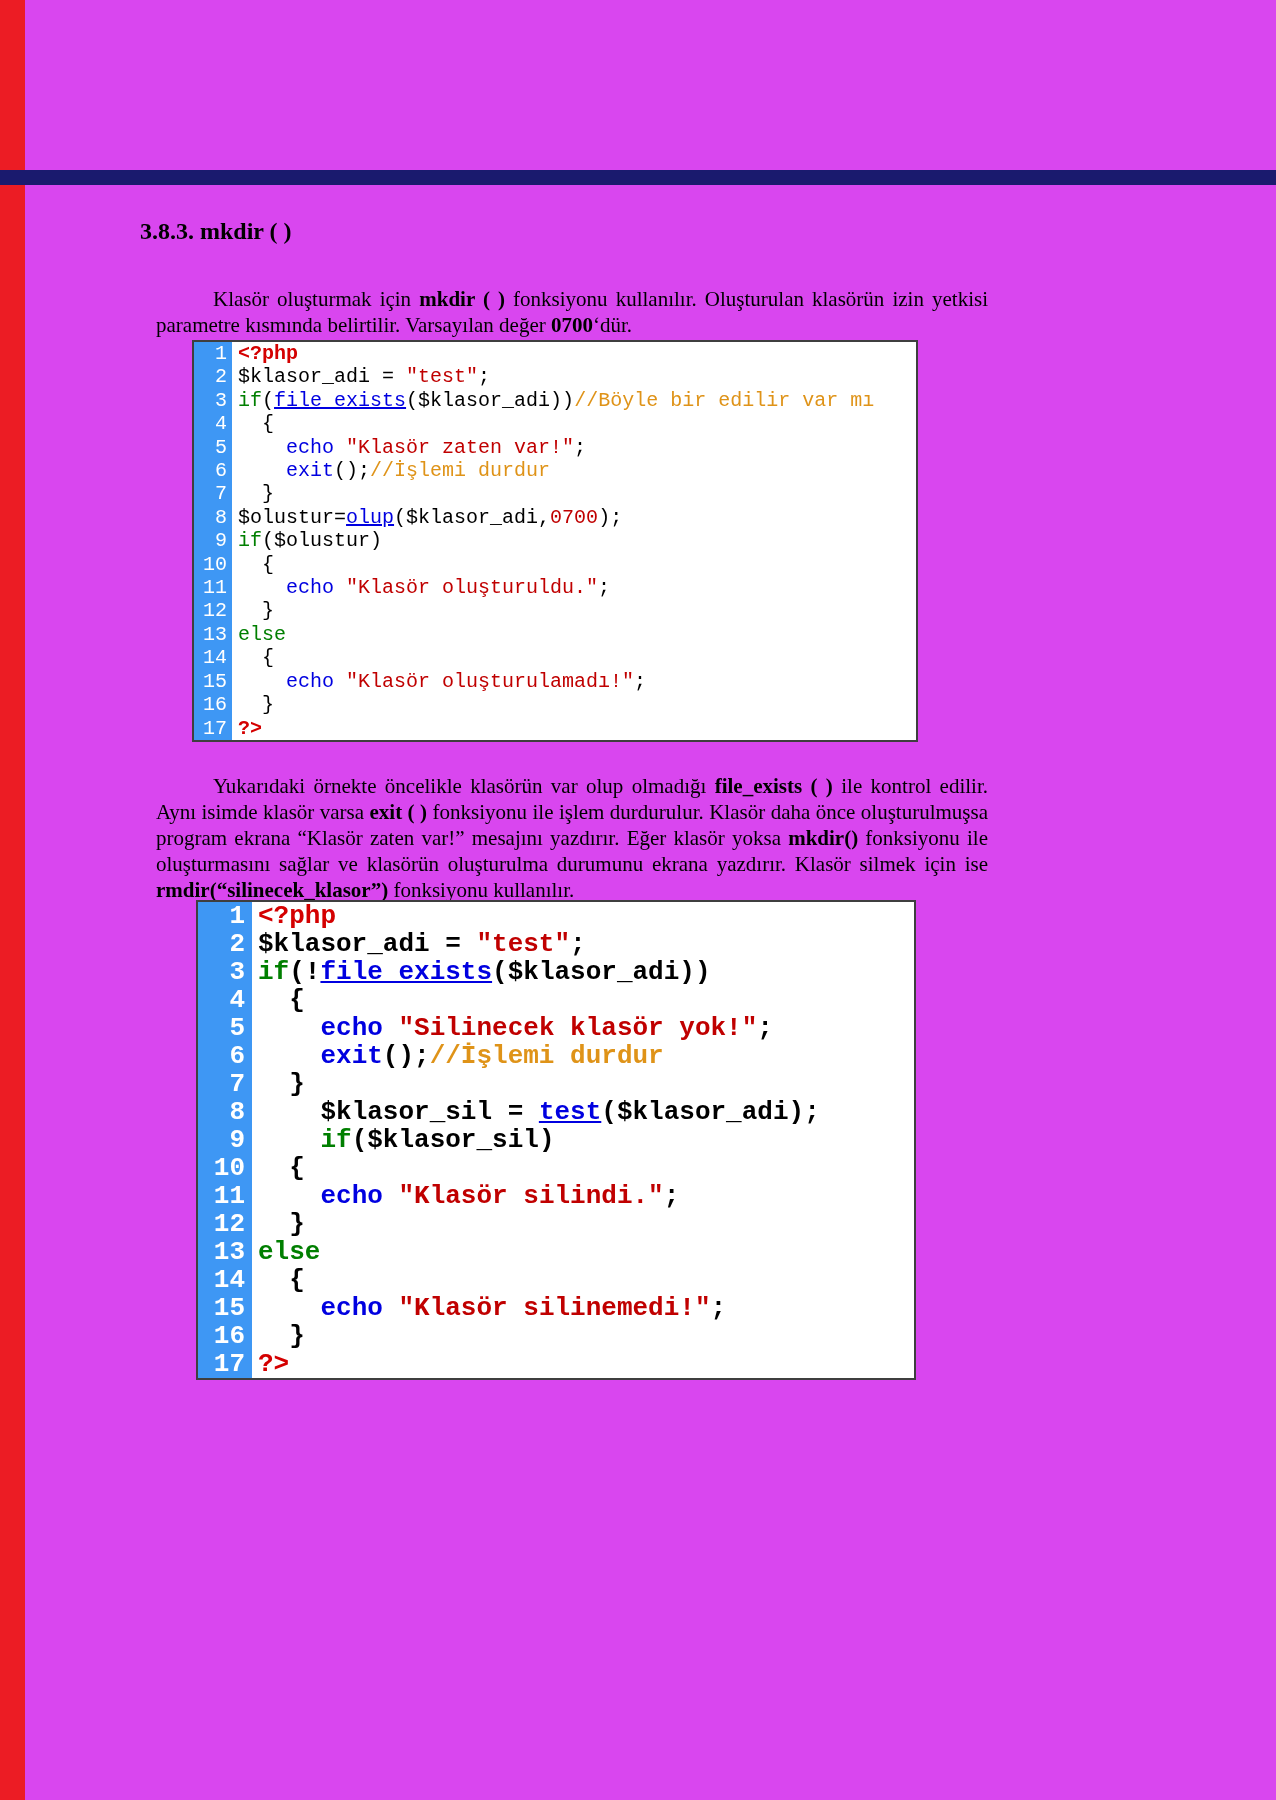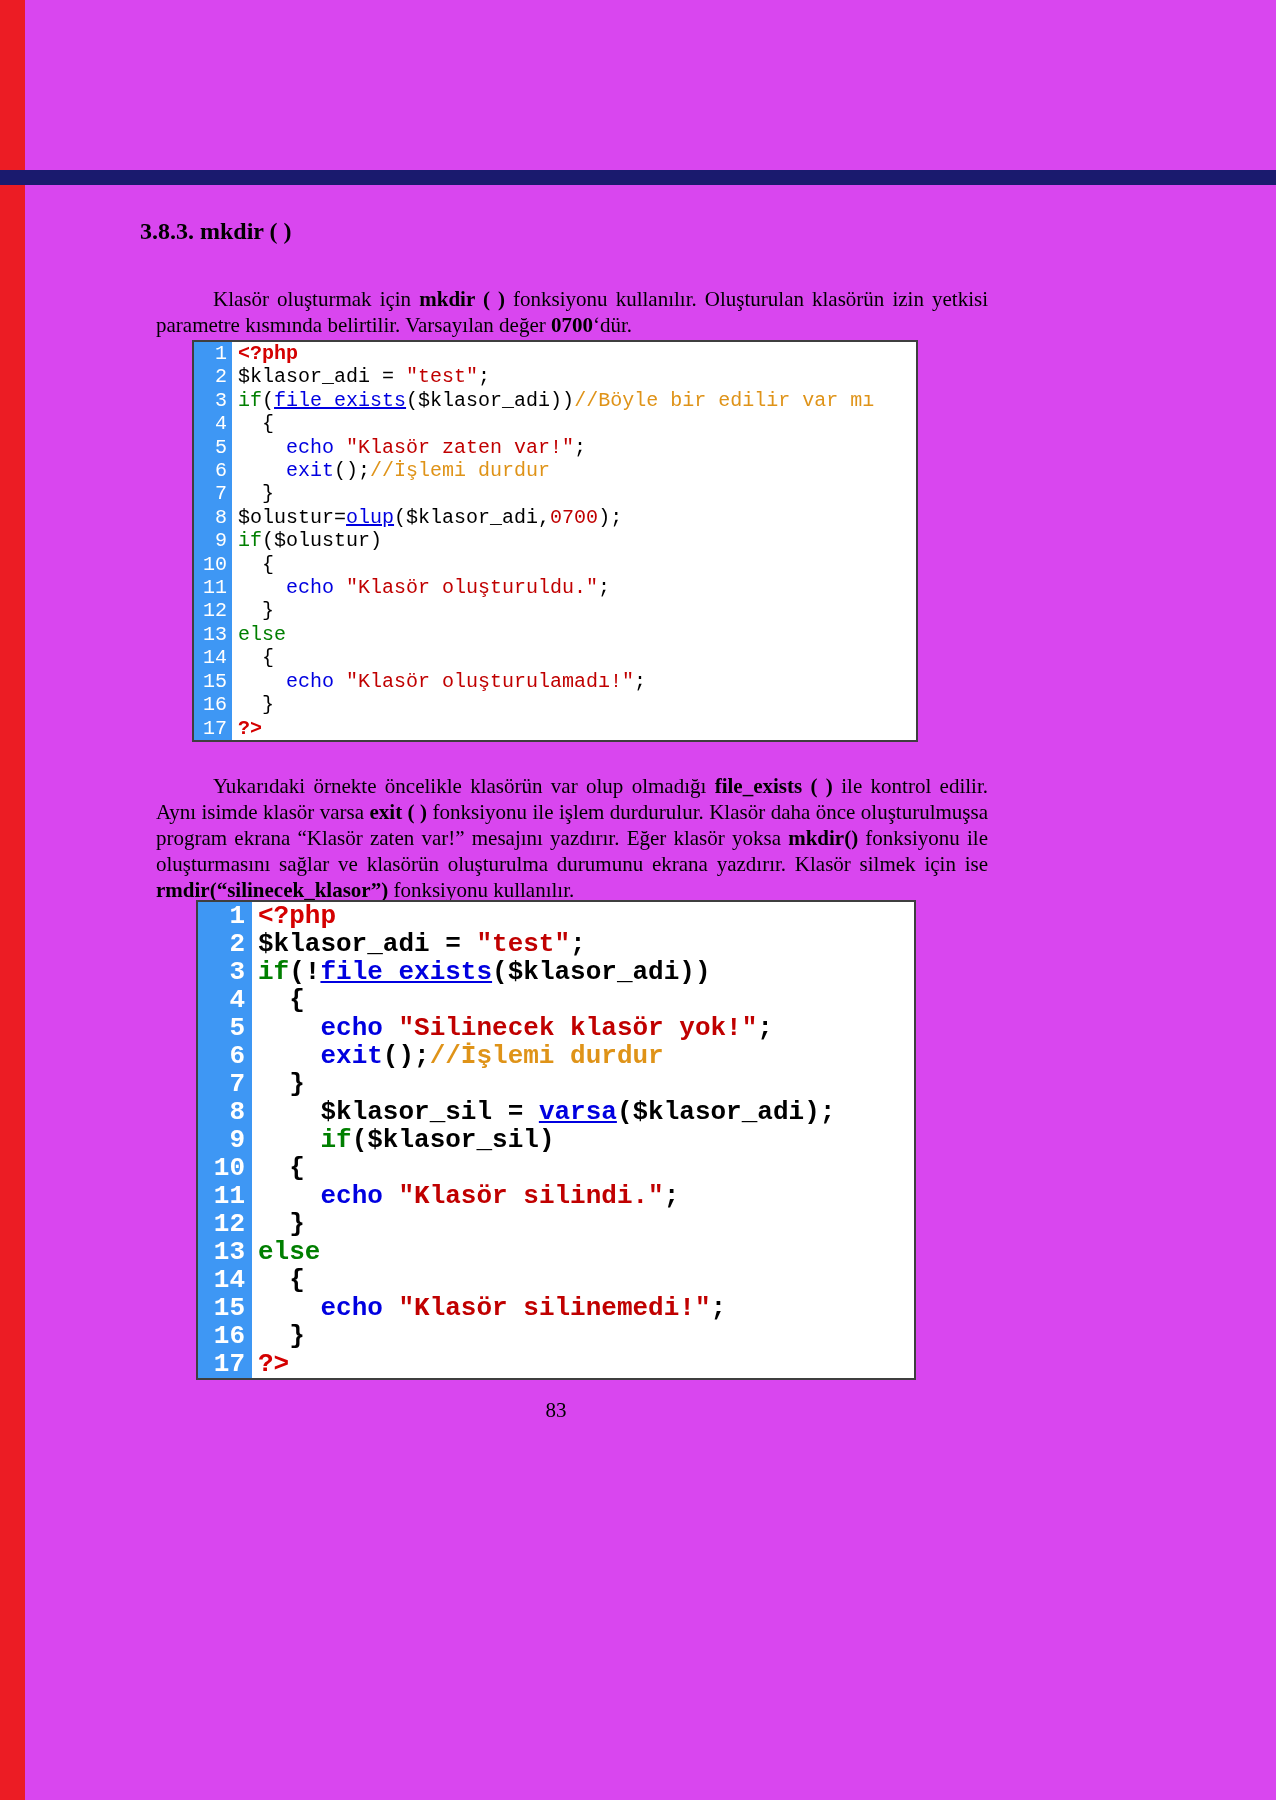--- a/index.html
+++ b/index.html
@@ -180,21 +180,21 @@
       <div class="code-line">
         <span class="ln">6</span>
         <span class="lc"><span class="tok-pln">    </span><span class="tok-bi">exit</span><span class="tok-pln">();</span><span class="tok-com">//İşlemi durdur</span></span>
       </div>
       <div class="code-line">
         <span class="ln">7</span>
         <span class="lc"><span class="tok-pln">  }</span></span>
       </div>
       <div class="code-line">
         <span class="ln">8</span>
-        <span class="lc"><span class="tok-pln">    </span><span class="tok-var">$klasor_sil</span><span class="tok-pln"> = </span><span class="tok-fn">varsa</span><span class="tok-pln">(</span><span class="tok-var">$klasor_adi</span><span class="tok-pln">);</span></span>
+        <span class="lc"><span class="tok-pln">    </span><span class="tok-var">$klasor_sil</span><span class="tok-pln"> = </span><span class="tok-fn">test</span><span class="tok-pln">(</span><span class="tok-var">$klasor_adi</span><span class="tok-pln">);</span></span>
       </div>
       <div class="code-line">
         <span class="ln">9</span>
         <span class="lc"><span class="tok-pln">    </span><span class="tok-kw">if</span><span class="tok-pln">(</span><span class="tok-var">$klasor_sil</span><span class="tok-pln">)</span></span>
       </div>
       <div class="code-line">
         <span class="ln">10</span>
         <span class="lc"><span class="tok-pln">  {</span></span>
       </div>
       <div class="code-line">
@@ -220,14 +220,13 @@
       <div class="code-line">
         <span class="ln">16</span>
         <span class="lc"><span class="tok-pln">  }</span></span>
       </div>
       <div class="code-line">
         <span class="ln">17</span>
         <span class="lc"><span class="tok-tag">?&gt;</span></span>
       </div>
     </div>
 
-  <div class="page-number">83</div>
 </div>
 
 </body></html>

